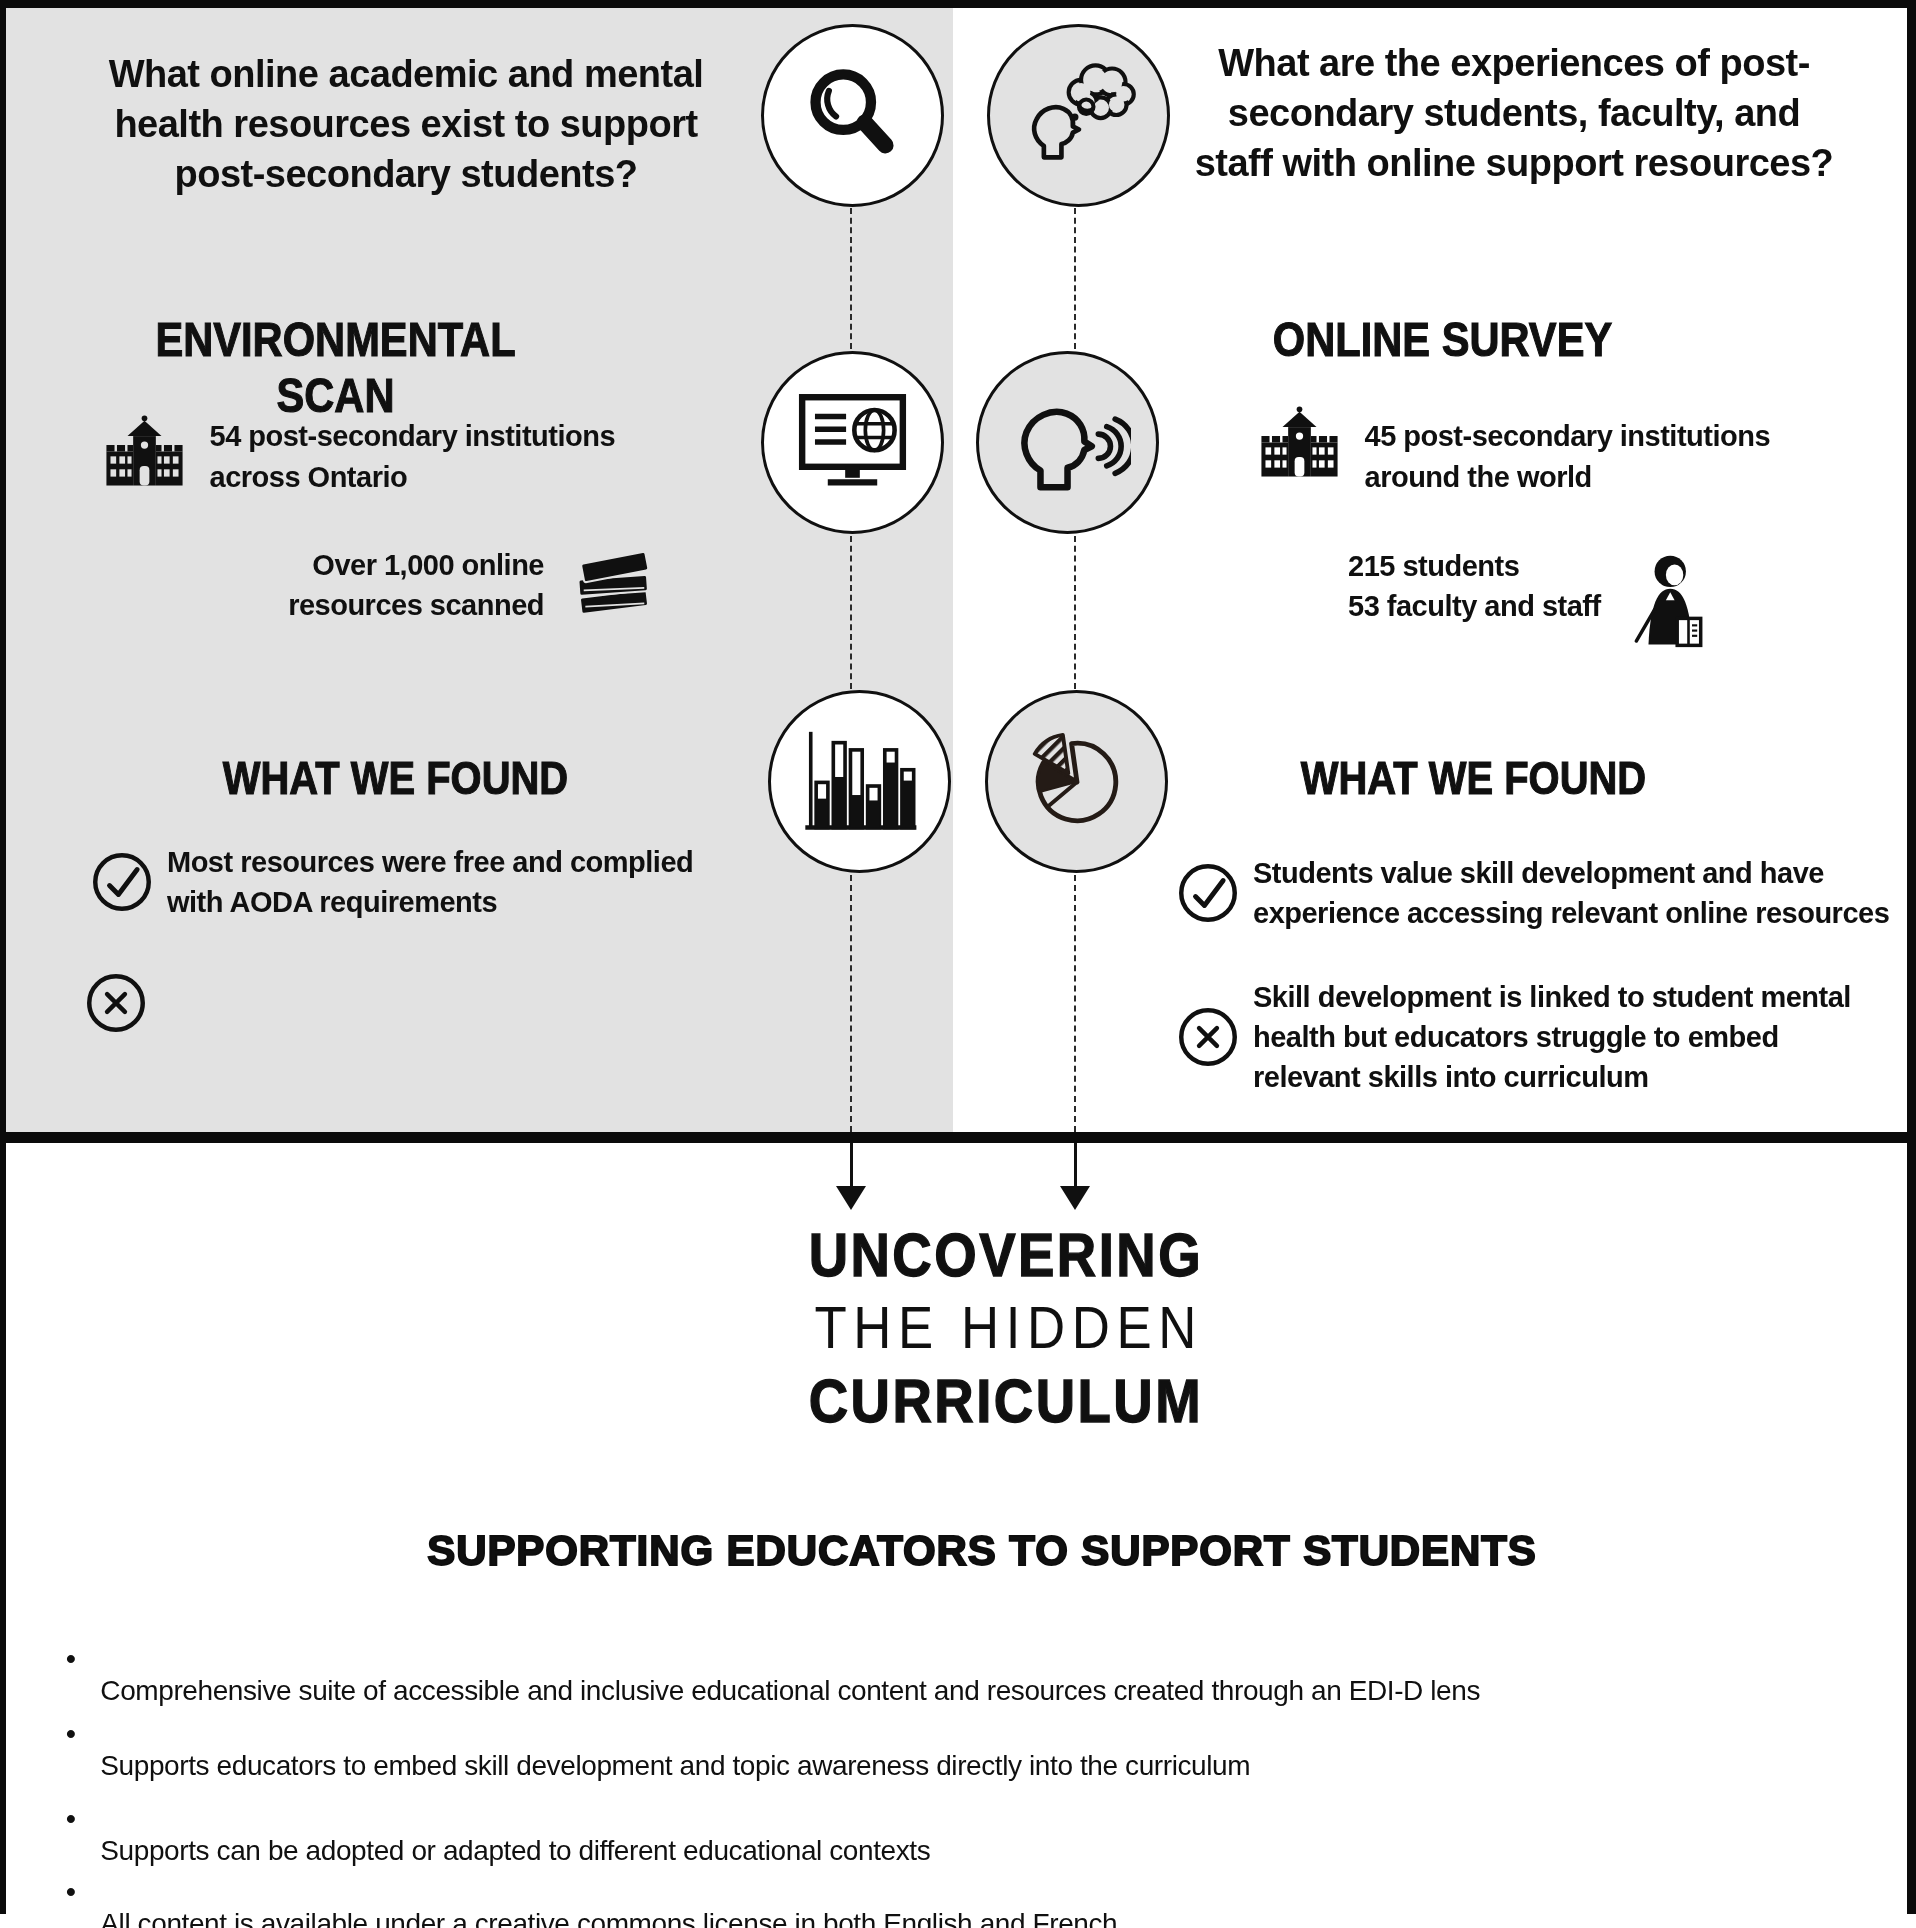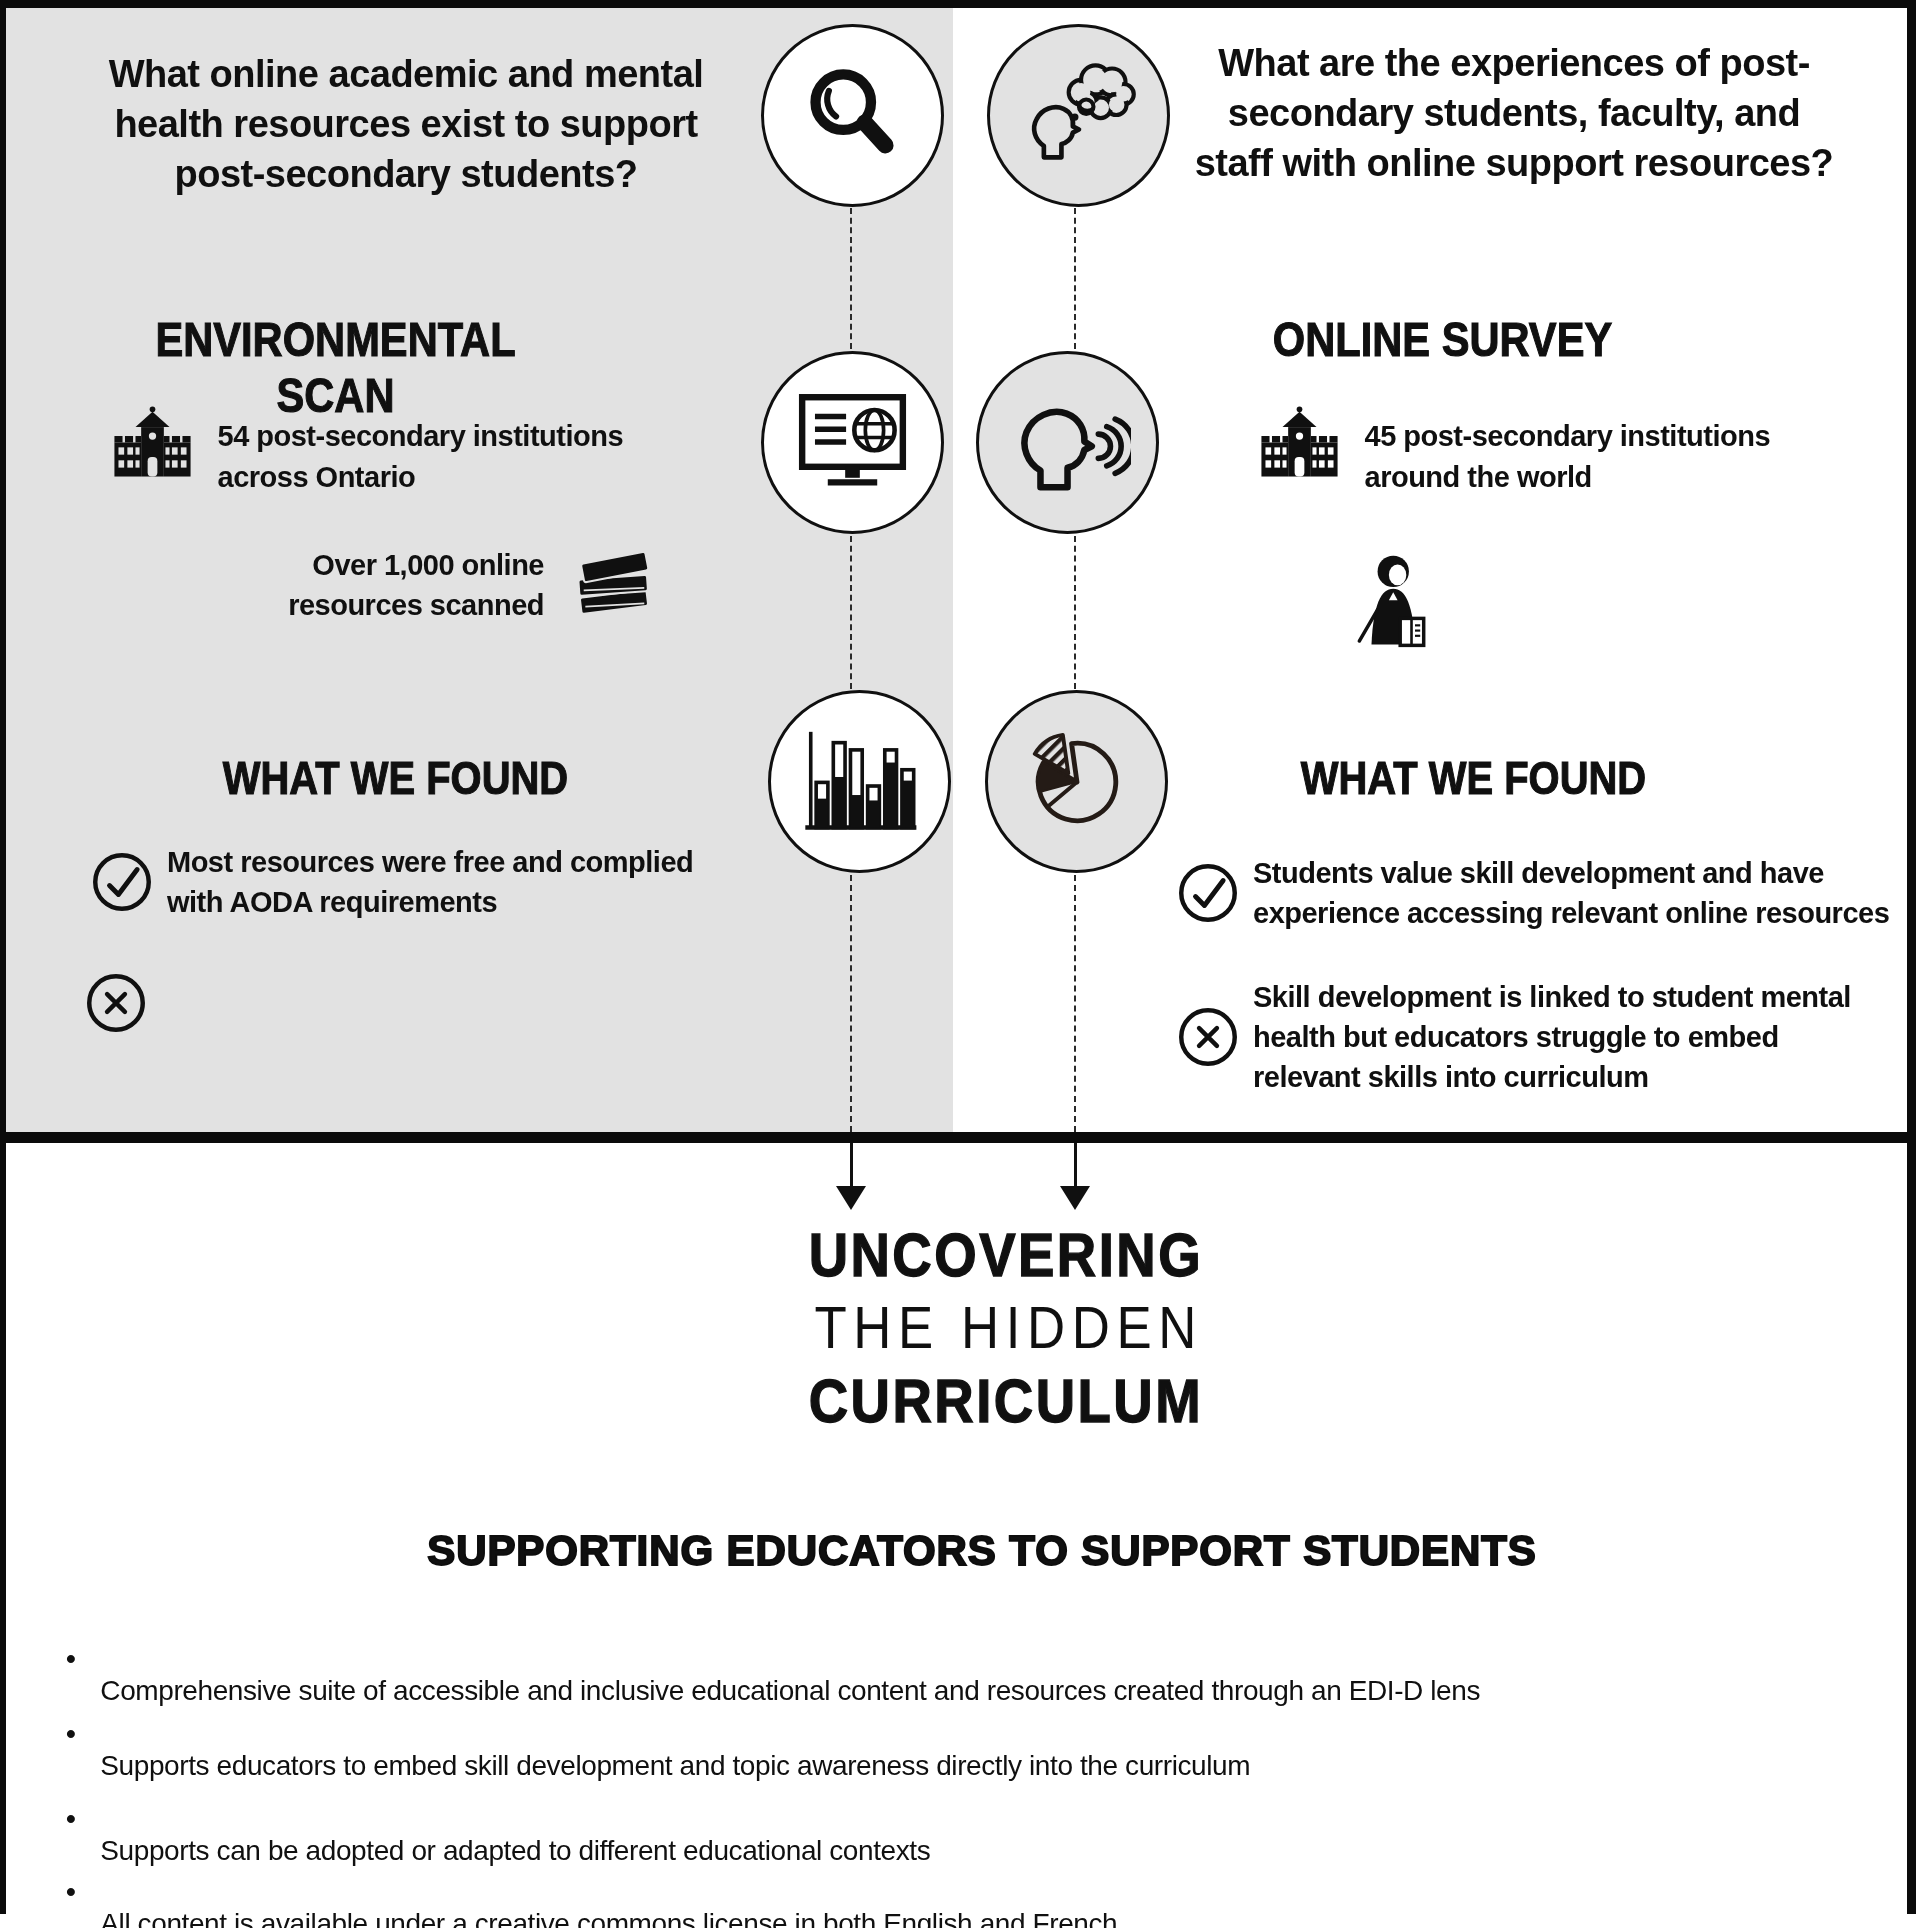--- a/index.html
+++ b/index.html
@@ -64,21 +64,21 @@
   <div class="abs question pre" style="left:102px;top:49px;width:608px;">What online academic and mental
 health resources exist to support
 post-secondary students?</div>
   <div class="abs question pre" style="left:1179px;top:38px;width:670px;">What are the experiences of post-
 secondary students, faculty, and
 staff with online support resources?</div>
 
   <div class="abs section-title" style="left:100px;top:311px;width:471px;">ENVIRONMENTAL SCAN</div>
   <div class="abs section-title" style="left:1207px;top:311px;width:471px;">ONLINE SURVEY</div>
 
-  <div class="stat-row" style="left:112px;top:405px;">
+  <div class="stat-row" style="left:104px;top:405px;align-items:center;">
     <span>
       <svg width="81" height="75" viewBox="0 0 100 92">
         <circle cx="50" cy="5" r="3.5" fill="#101010"></circle>
         <polygon points="50,8 71,27 29,27" fill="#101010"></polygon>
         <rect x="36" y="27" width="28" height="61" fill="#101010"></rect>
         <circle cx="50" cy="38" r="4.5" fill="#e2e2e2"></circle>
         <rect x="44" y="64" width="12" height="24" rx="5" fill="#e2e2e2"></rect>
         <rect x="3" y="38" width="10" height="8" fill="#101010"></rect>
         <rect x="16" y="38" width="10" height="8" fill="#101010"></rect>
         <rect x="29" y="38" width="7" height="8" fill="#101010"></rect>
@@ -147,20 +147,22 @@
         <rect x="66" y="68" width="5" height="9" fill="#ffffff"></rect>
           <rect x="74" y="68" width="7" height="9" fill="#ffffff"></rect>
           <rect x="85" y="68" width="7" height="9" fill="#ffffff"></rect>
       </svg>
     </span>
     <div class="stat-text pre" style="padding-top:11.3px;">45 post-secondary institutions
 around the world</div>
   </div>
 
   <div class="stat-row" style="left:1348px;top:544px;">
+    <div class="stat-text pre" style="padding-top:1.9px;">215 students
+53 faculty and staff</div>
     <span style="margin-top:7.5px;">
       <svg width="87" height="98" viewBox="0 0 100 112">
         <circle cx="52" cy="22" r="18" fill="#101010"></circle>
         <ellipse cx="57" cy="26" rx="10" ry="12" fill="#ffffff"></ellipse>
         <path d="M52,42 C38,42 29,60 27,106 L77,106 C75,60 66,42 52,42 Z" fill="#101010"></path>
         <polygon points="52,46 47,55 57,55" fill="#ffffff"></polygon>
         <line x1="34" y1="66" x2="13" y2="102" stroke="#101010" stroke-width="4" stroke-linecap="round"></line>
         <rect x="60" y="76" width="27" height="31" fill="#ffffff" stroke="#101010" stroke-width="4"></rect>
         <line x1="73" y1="76" x2="73" y2="107" stroke="#101010" stroke-width="3"></line>
         <line x1="77" y1="84" x2="83" y2="84" stroke="#101010" stroke-width="2.5"></line>

